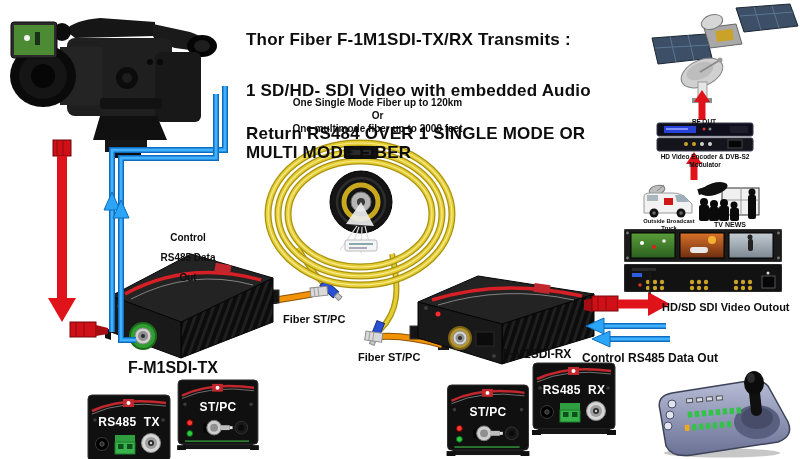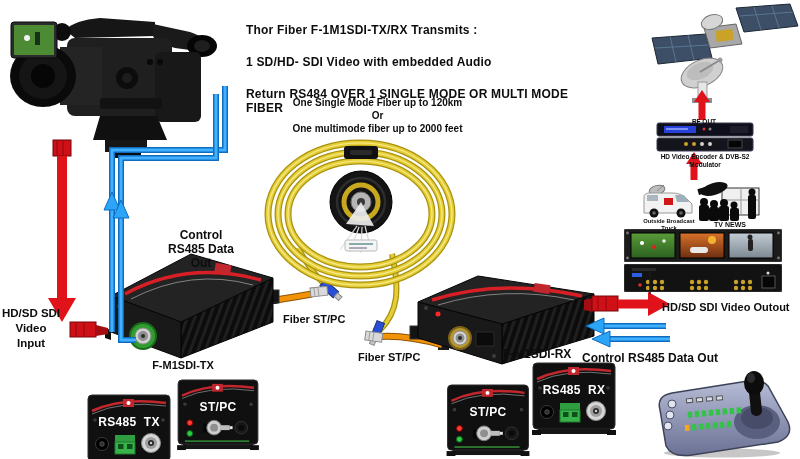--- a/index.html
+++ b/index.html
@@ -503,39 +503,36 @@
     <g>
       <line x1="702" y1="120" x2="702" y2="101" stroke="#e0121a" stroke-width="7"></line>
       <polygon points="694,102 710,102 702,90" fill="#e0121a"></polygon>
     </g>
     <g>
       <line x1="694" y1="180" x2="694" y2="163" stroke="#e0121a" stroke-width="7"></line>
       <polygon points="686,164 702,164 694,152" fill="#e0121a"></polygon>
     </g>
   </svg>
 
-  <div class="lbl" style="left:246px;top:10px;width:360px;font-size:12px;letter-spacing:.2px">
+  <div class="lbl" style="left:246px;top:10px;width:360px;font-size:17px;letter-spacing:.2px">
     <div>Thor Fiber F-1M1SDI-TX/RX Transmits :</div>
-    <div style="margin-top:5px">1 SD/HD- SDI Video with embedded  Audio</div>
+    <div style="margin-top:12px">1 SD/HD- SDI Video with embedded  Audio</div>
     <div style="margin-top:4px">Return RS484   OVER 1 SINGLE MODE OR MULTI MODE FIBER</div>
   </div>
 
   <div class="lbl ctr" style="left:285px;top:96px;width:185px;font-size:10px;line-height:13px">One Single Mode Fiber up to 120km
 Or
 One multimode fiber up to 2000 feet</div>
 
-  <div class="lbl ctr" style="left:141px;top:228px;width:120px;font-size:12px;line-height:14px">Control
+  <div class="lbl ctr" style="left:128px;top:228px;width:120px;font-size:10px;line-height:20px">Control
 RS485 Data
 Out</div>
 
-  <div class="lbl ctr" style="left:0px;top:306px;width:62px;font-size:11.5px;line-height:15px">HD/SD SDI
-Video
-Input</div>
-
-  <div class="lbl ctr" style="left:128px;top:359px;width:110px;font-size:11px">F-M1SDI-TX</div>
+
+  <div class="lbl ctr" style="left:118px;top:359px;width:110px;font-size:16px">F-M1SDI-TX</div>
 
   <div class="lbl" style="left:283px;top:313px;width:80px;font-size:11px">Fiber ST/PC</div>
 
   <div class="lbl" style="left:358px;top:351px;width:84px;font-size:11px">Fiber ST/PC</div>
 
   <div class="lbl ctr" style="left:487px;top:348px;width:100px;font-size:12px">F-M1SDI-RX</div>
 
   <div class="lbl" style="left:662px;top:301px;width:140px;font-size:11px">HD/SD SDI Video Outout</div>
 
   <div class="lbl" style="left:582px;top:352px;width:180px;font-size:12px">Control RS485 Data Out</div>

